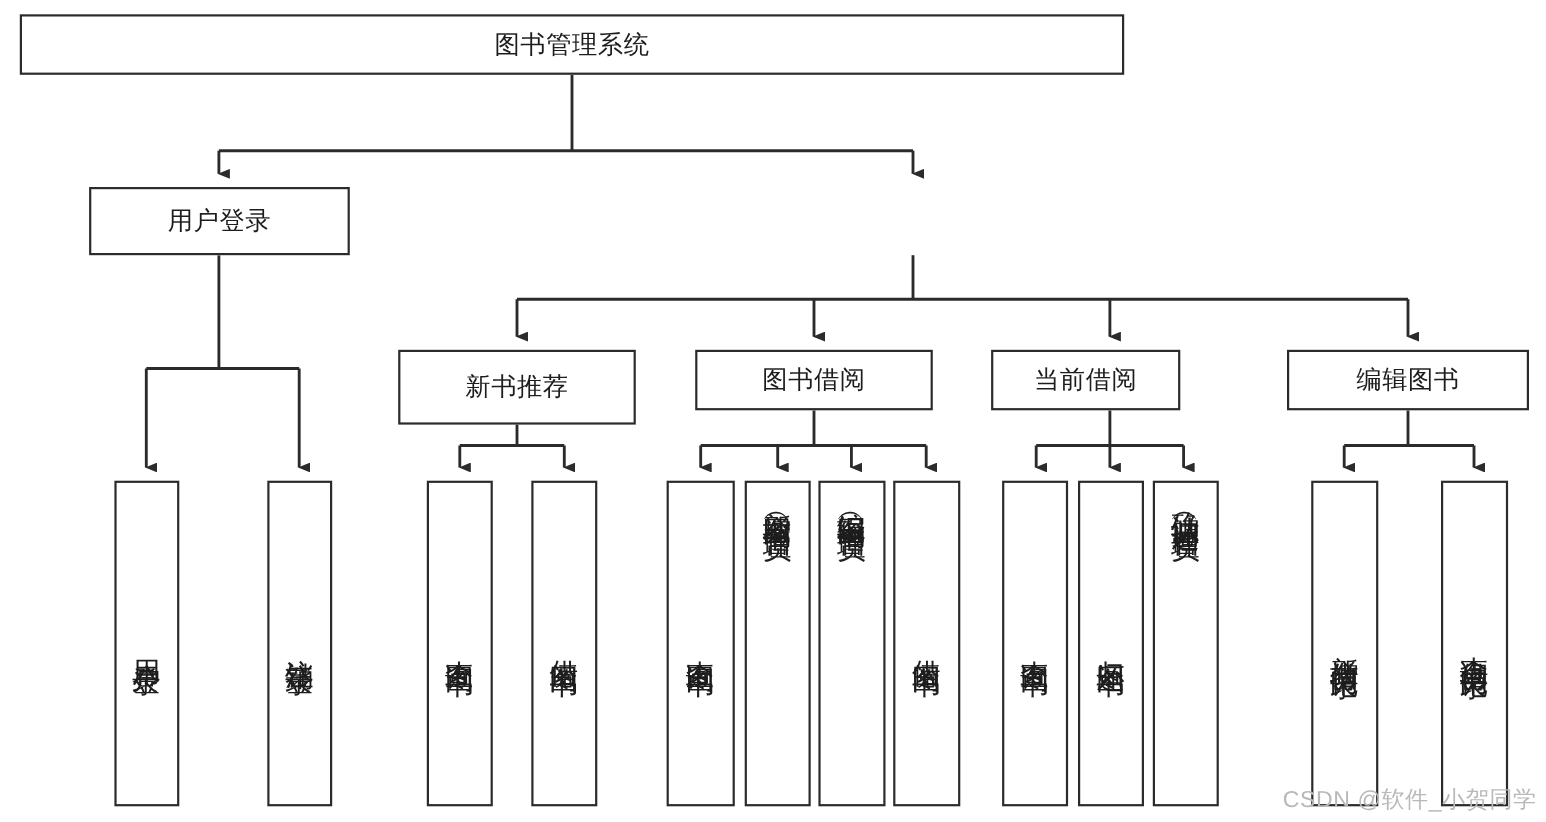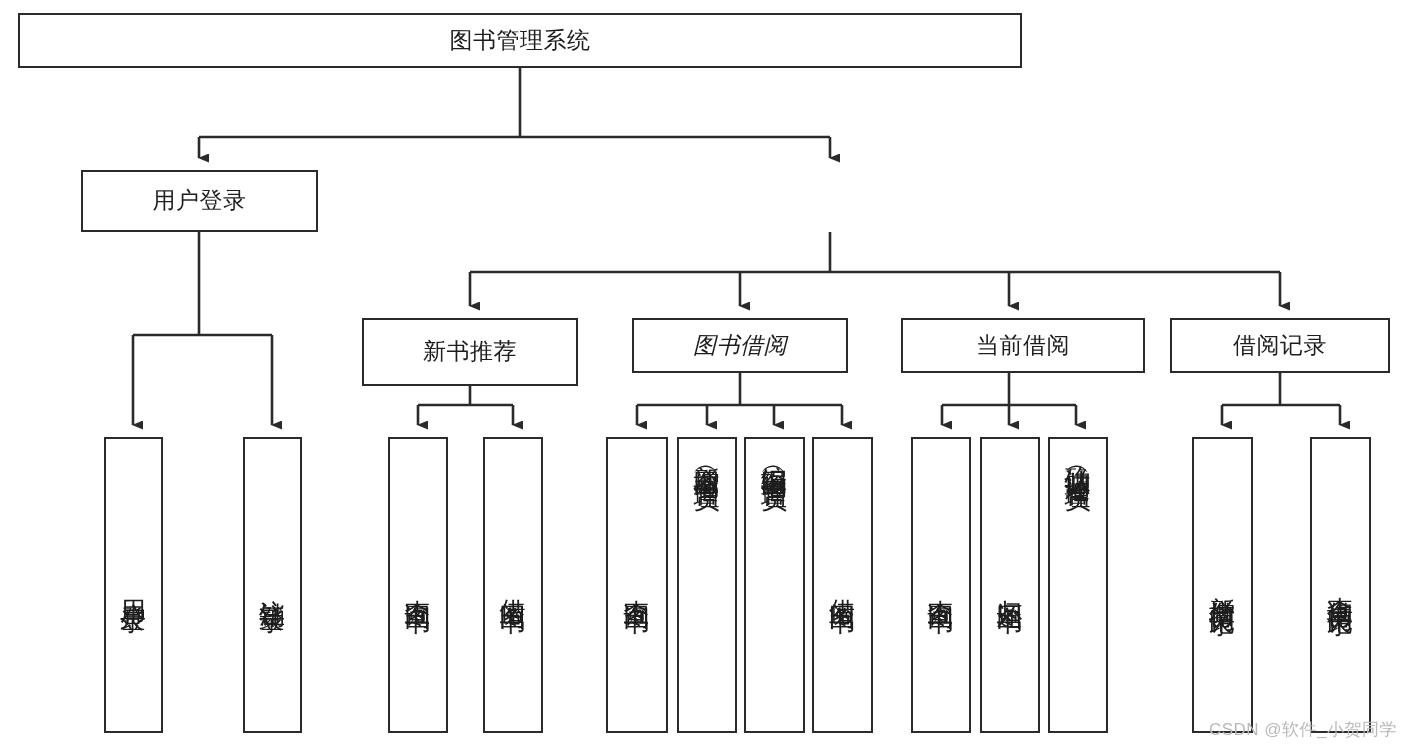--- a/index.html
+++ b/index.html
@@ -67,21 +67,21 @@
     white-space: nowrap;
   }
   .node.v.short {
     align-items: center;
     padding-top: 0;
   }
   .watermark {
     position: absolute;
     right: 8px;
     bottom: 6px;
-    font-size: 17px;
+    font-size: 21px;
     color: #b9b9b9;
     z-index: 3;
     white-space: nowrap;
     letter-spacing: 0.5px;
   }
 </style>
 </head>
 <body>
 
 <div id="diagram-root">
@@ -144,30 +144,30 @@
 
   <div class="node h" style="left:81px; top:170px; width:237px; height:62px;">
     <span class="node-label">用户登录</span>
   </div>
 
 
   <div class="node h" style="left:362px; top:318px; width:216px; height:68px;">
     <span class="node-label">新书推荐</span>
   </div>
 
-  <div class="node h" style="left:632px; top:318px; width:216px; height:55px;font-style:italic;">
+  <div class="node h" style="left:632px; top:318px; width:216px; height:55px;">
     <span class="node-label">图书借阅</span>
   </div>
 
-  <div class="node h" style="left:901px; top:318px; width:244px; height:55px;">
+  <div class="node h" style="left:901px; top:318px; width:172px; height:55px;">
     <span class="node-label">当前借阅</span>
   </div>
 
   <div class="node h" style="left:1170px; top:318px; width:220px; height:55px;">
-    <span class="node-label">借阅记录</span>
+    <span class="node-label">编辑图书</span>
   </div>
 
   <div class="node v short" style="left:104px; top:437px; width:59px; height:296px;">
     <span class="node-label">用户登录</span>
   </div>
 
   <div class="node v short" style="left:243px; top:437px; width:59px; height:296px;">
     <span class="node-label">注销登录</span>
   </div>
 

